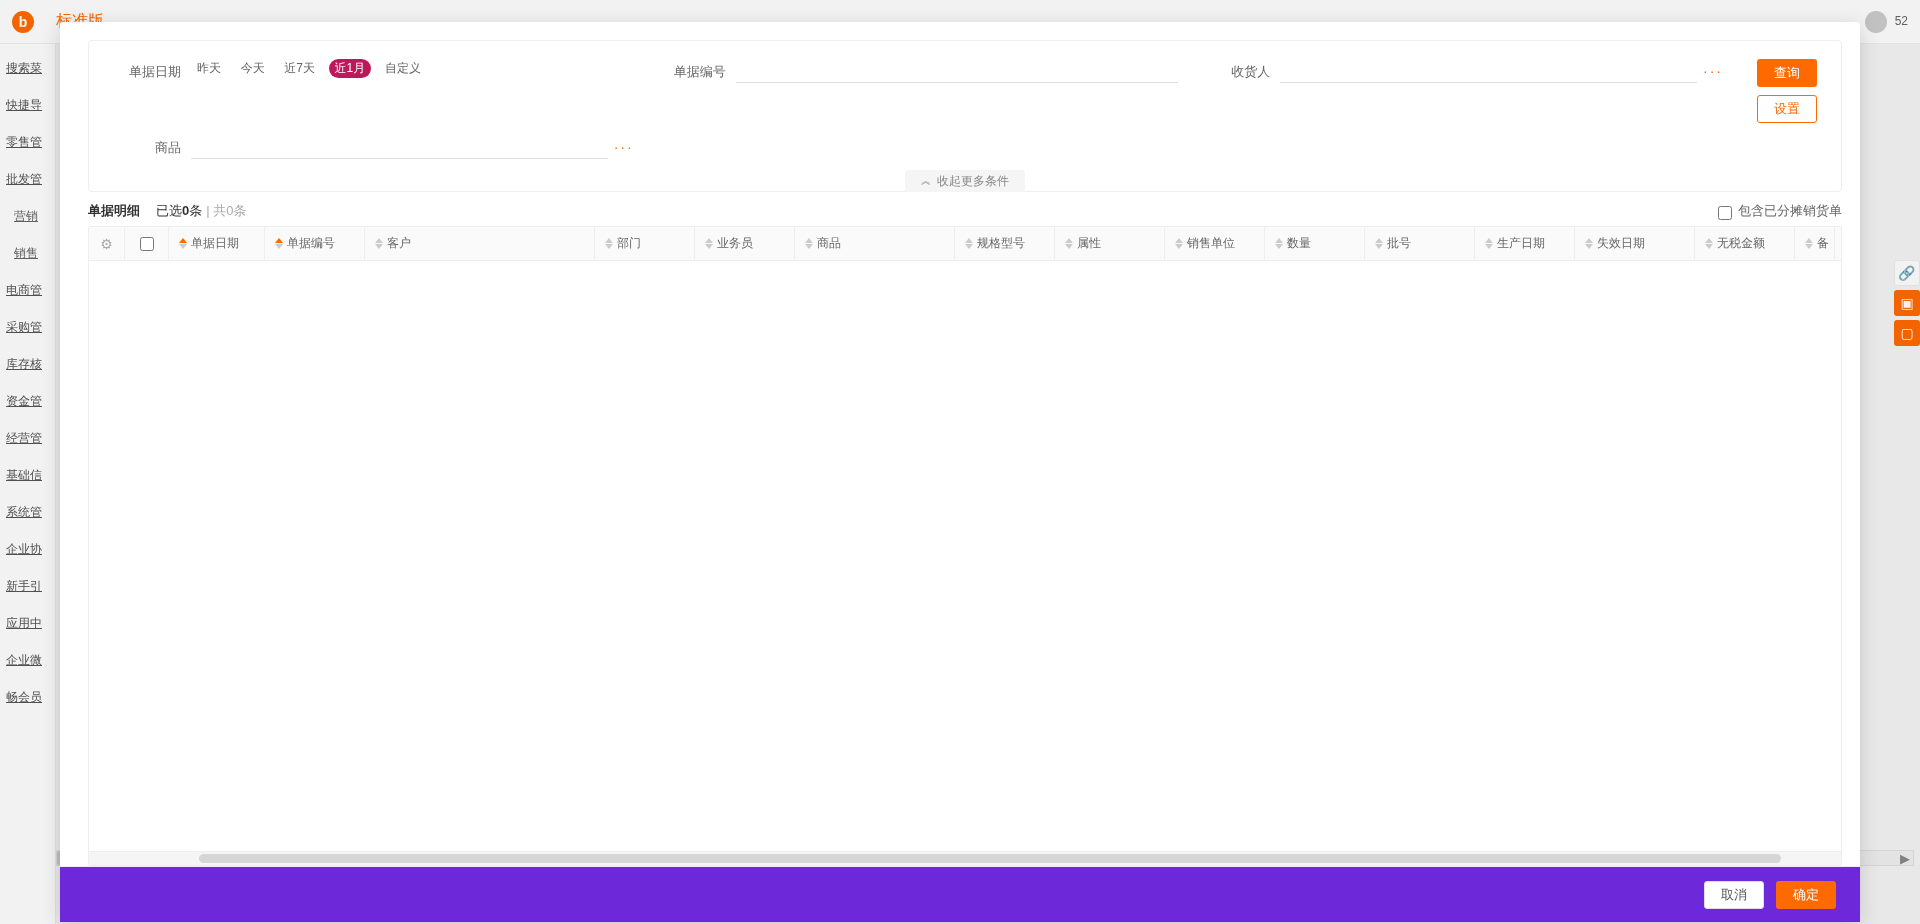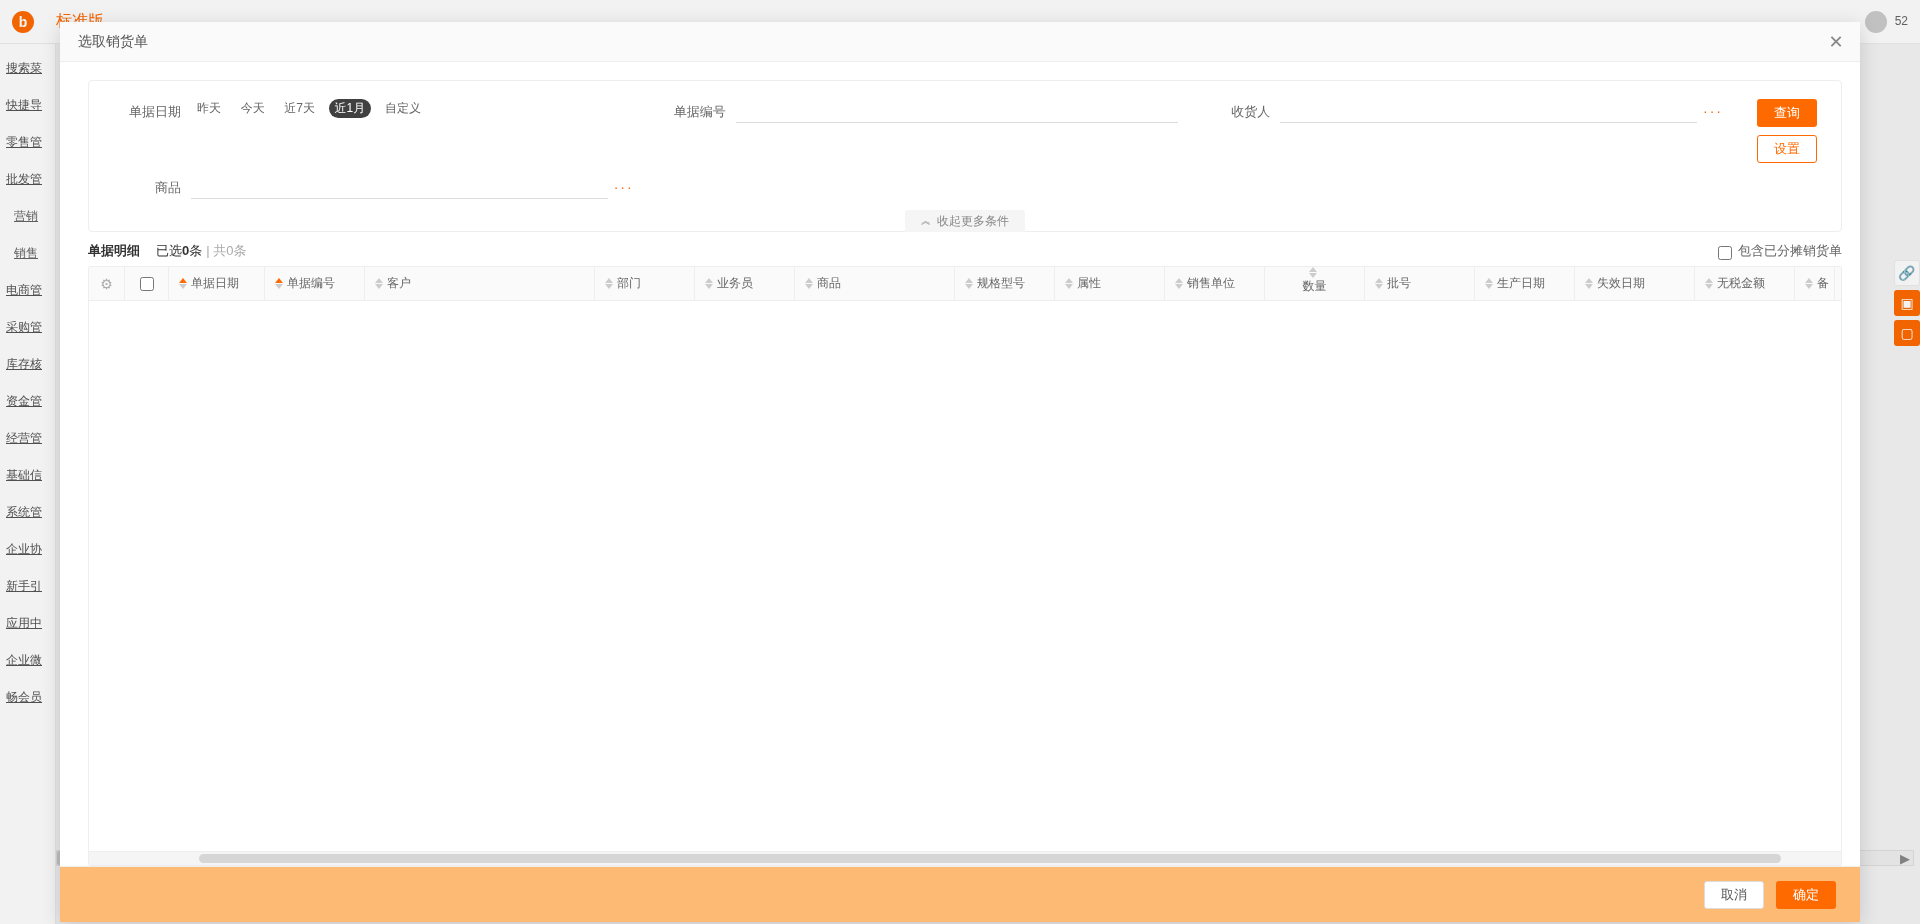--- a/index.html
+++ b/index.html
@@ -37,21 +37,21 @@
 
   .filter-card { margin-top: 18px; border: 1px solid #eee; border-radius: 4px; background:#fff; padding: 18px 24px 0 24px; position:relative; }
   .filter-grid { display: grid; grid-template-columns: 1fr 1fr 1fr 70px; gap: 12px 24px; align-items: start; }
   .filter-field { display: flex; align-items: flex-start; gap: 10px; }
   .filter-label { width: 68px; text-align: right; color: #666; font-size: 13px; padding-top: 4px; flex-shrink:0; }
   .filter-control { flex:1; }
   .filter-input { width: 100%; border: none; border-bottom: 1px solid #ddd; padding: 4px 2px; font-size: 13px; outline: none; background: transparent; }
 
   .date-quick { margin-bottom: 2px; }
   .date-chip { display:inline-block; padding: 1px 6px; margin-right: 4px; font-size: 12px; color:#666; cursor:pointer; border-radius: 10px; }
-  .date-chip.active { background:#404040; color:#fff; }
+  .date-chip.active { background:#be185d; color:#fff; }
   .date-range { color:#888; font-size:12px; }
 
   .more-ellipsis { color:#ff6a00; letter-spacing:2px; font-size:14px; padding:4px 0; cursor:pointer; }
 
   .btn { display:inline-block; min-width:60px; padding:4px 14px; border-radius:3px; font-size:13px; text-align:center; cursor:pointer; border:1px solid transparent; }
   .btn-primary { background:#ff6a00; color:#fff; }
   .btn-outline { border:1px solid #ff6a00; color:#ff6a00; background:#fff; }
   .btn-plain { border:1px solid #ddd; color:#555; background:#fff; }
 
   .filter-actions { display:flex; flex-direction:column; gap:8px; align-items:flex-end; }
@@ -73,21 +73,21 @@
   .th { display:flex; align-items:center; padding:0 10px; border-right:1px solid #eee; color:#666; font-size:12px; white-space:nowrap; position:relative; }
   .th.gear { width:36px; justify-content:center; color:#aaa; font-size:14px; }
   .th.chk { width:44px; justify-content:center; }
   .th.chk input { width:14px; height:14px; }
 
   .tbody { flex:1; background:#fff; }
 
   .hscroll { height:14px; background:#f5f5f5; border-top:1px solid #eee; position:relative; }
   .hscroll .thumb { position:absolute; left:110px; right:60px; top:2px; bottom:2px; background:#d6d6d6; border-radius:6px; }
 
-  .modal-footer { height:56px; border-top:1px solid #eee; display:flex; align-items:center; justify-content:flex-end; gap:12px; padding:0 24px; background:#fdba74; }
+  .modal-footer { height:56px; border-top:1px solid #eee; display:flex; align-items:center; justify-content:flex-end; gap:12px; padding:0 24px; background:#6d28d9; }
 
   .sort-icon { display:inline-flex; flex-direction:column; justify-content:center; margin-right:4px; }
   .tri { width:0; height:0; border-left:4px solid transparent; border-right:4px solid transparent; }
   .tri.up { border-bottom:5px solid #ccc; margin-bottom:1px; }
   .tri.down { border-top:5px solid #ccc; }
   .tri.up.active { border-bottom-color:#ff6a00; }
 </style>
 </head>
 <body>
 
@@ -129,24 +129,20 @@
 
 <div class="bg-hscroll">
   <div class="arrow l">◀</div>
   <div class="thumb"></div>
   <div class="arrow r">▶</div>
 </div>
 
 <div class="overlay"></div>
 
 <div class="modal">
-  <div class="modal-header">
-    <span>选取销货单</span>
-    <div class="modal-close">✕</div>
-  </div>
 
   <div class="modal-body">
 
     <div class="filter-card">
       <div class="filter-grid">
 
         <div class="filter-field">
           <div class="filter-label">单据日期</div>
           <div class="filter-control">
             <div class="date-quick">
@@ -274,21 +270,21 @@
             </span>
             <span>属性</span>
           </div>
           <div class="th" style="width: 100px;">
             <span class="sort-icon">
               <span class="tri up"></span>
               <span class="tri down"></span>
             </span>
             <span>销售单位</span>
           </div>
-          <div class="th" style="width: 100px; flex-direction: column;">
+          <div class="th" style="width: 100px;">
             <span class="sort-icon">
               <span class="tri up"></span>
               <span class="tri down"></span>
             </span>
             <span>数量</span>
           </div>
           <div class="th" style="width: 110px;">
             <span class="sort-icon">
               <span class="tri up"></span>
               <span class="tri down"></span>

